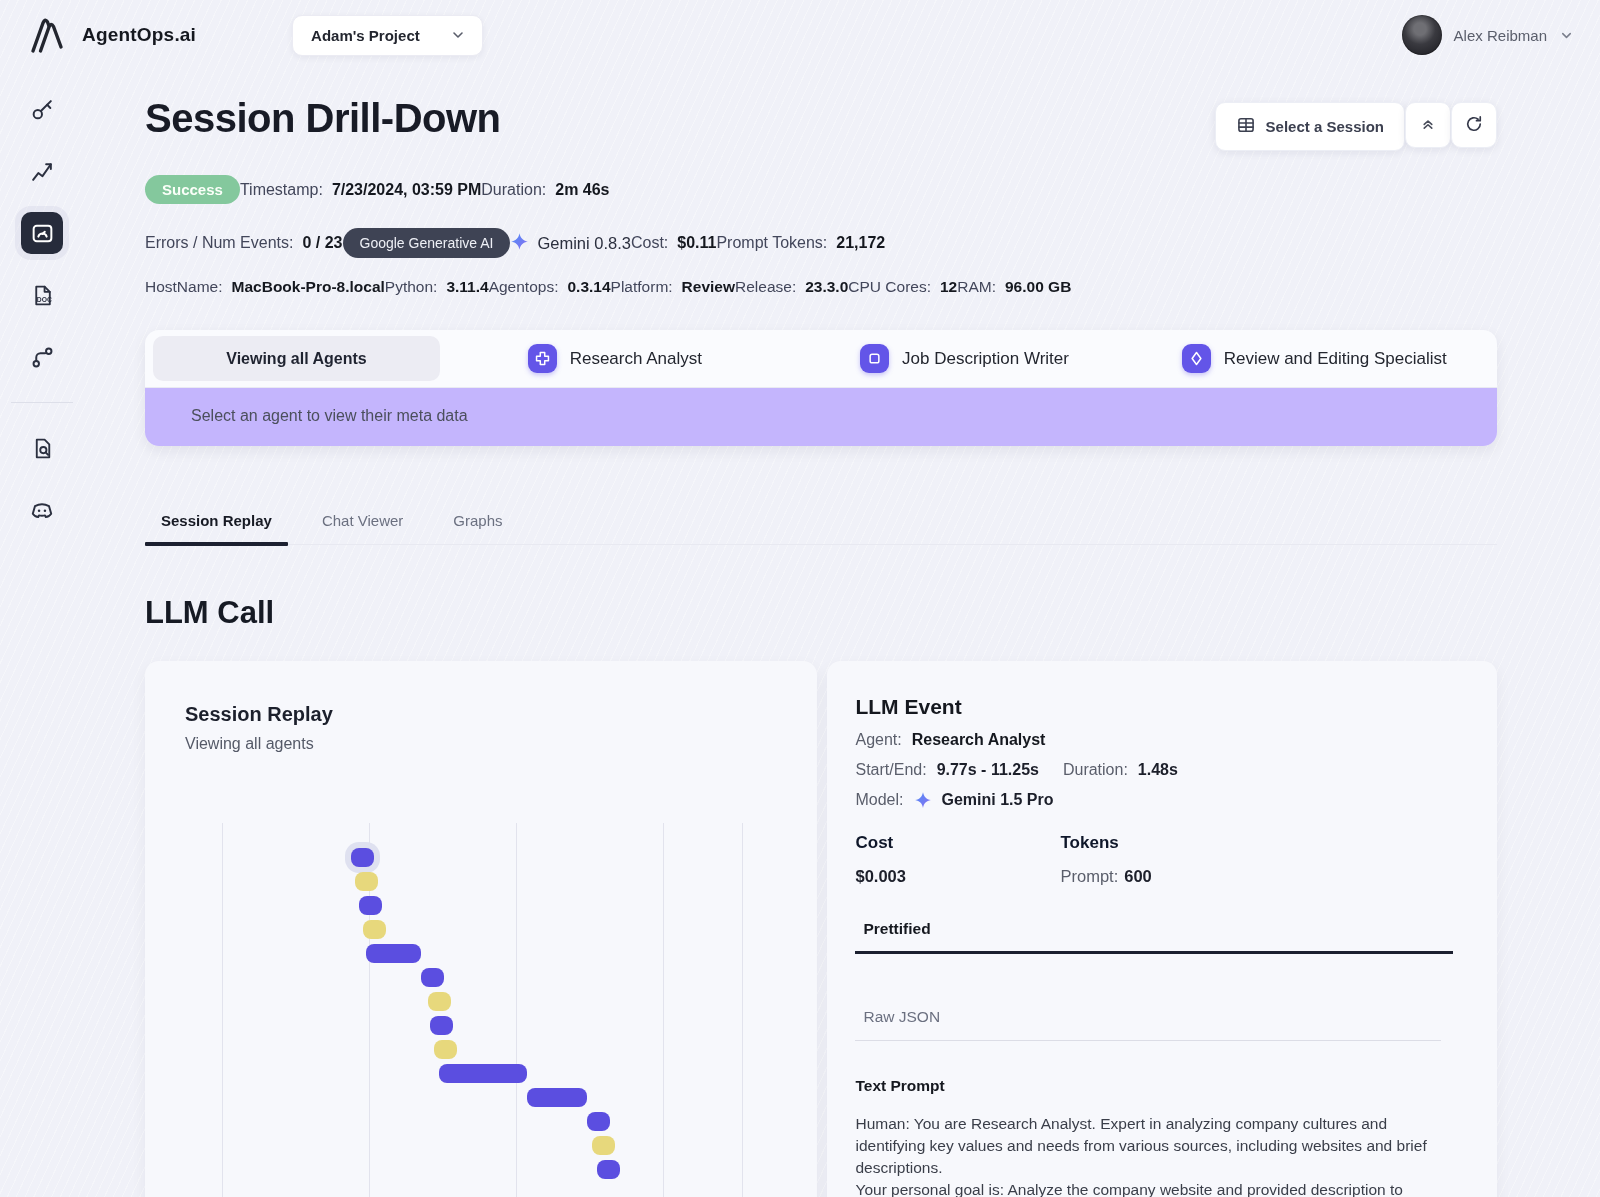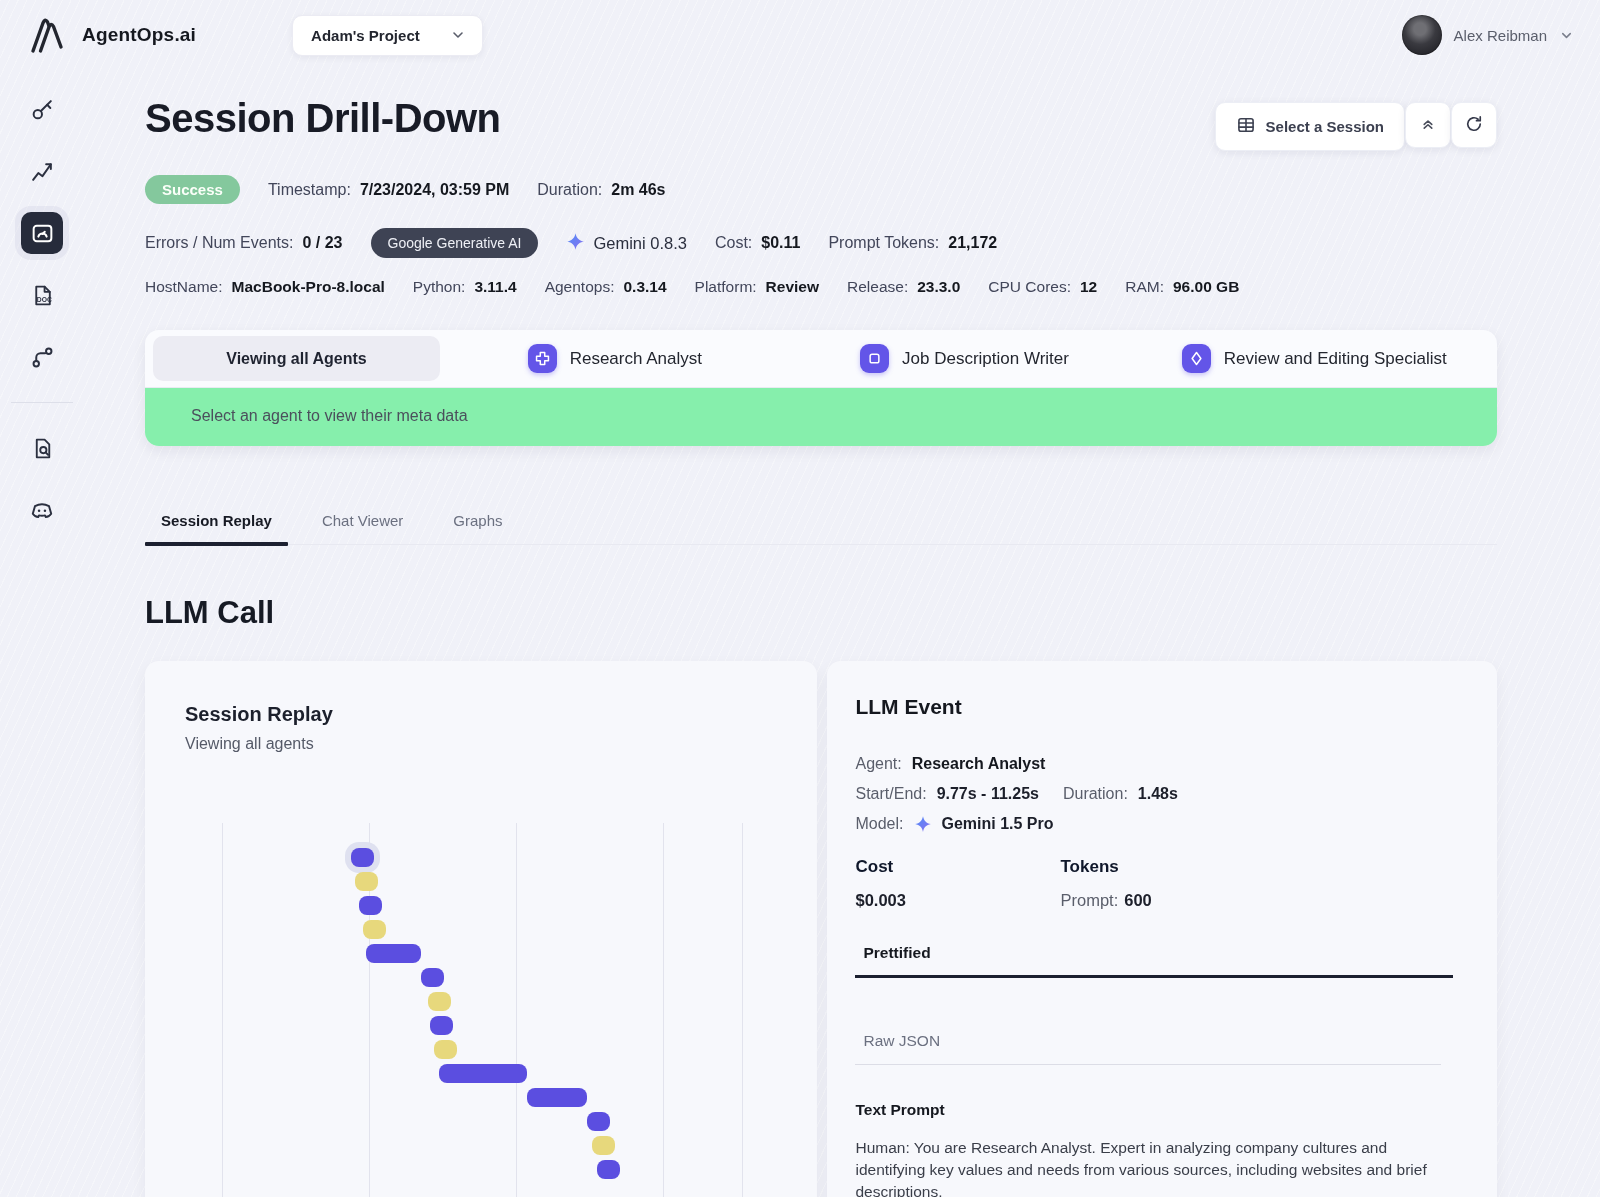--- a/index.html
+++ b/index.html
@@ -56,21 +56,21 @@
     color:#3c4050; font-size:15px; font-weight:600;
   }
   .btn-session { padding:12px 20px; }
   .btn-square { width:46px; height:46px; justify-content:center; color:#4a4e5c; }
 
   .id-row { display:flex; align-items:center; gap:8px; margin-top:12px; }
   .id-label { font-size:15px; color:#6a6f7d; }
   .id-value { font-size:15.5px; font-weight:700; color:#23262f; letter-spacing:.1px; }
   .copy-btn { display:flex; cursor:pointer; color:#4a4e5c; margin-left:4px; }
 
-  .meta-row { display:flex; align-items:center; gap:28px; margin-top:24px; flex-wrap:nowrap; }
+  .meta-row { display:flex; align-items:center; margin-top:24px; flex-wrap:nowrap; }
   .meta-row.small { margin-top:20px; }
   .meta-item { display:flex; align-items:center; gap:9px; white-space:nowrap; }
   .meta-item .lbl { font-size:16px; color:#42465a; }
   .meta-item .val { font-size:16px; font-weight:700; color:#15181f; }
   .meta-row.small .lbl { font-size:15.5px; }
   .meta-row.small .val { font-size:15.5px; }
   .pill-success { background:#84c89d; color:#fbfff9; font-size:15px; font-weight:600;
     padding:6px 17px; border-radius:16px; }
   .pill-dark { background:#3e4354; color:#eef0f6; font-size:14px; font-weight:500;
     padding:7px 17px; border-radius:16px; }
@@ -83,21 +83,21 @@
   .agent-tab-all {
     width:287px; height:45px; background:#ececf3; border-radius:10px;
     display:flex; align-items:center; justify-content:center;
     font-size:16px; font-weight:600; color:#1f2330; cursor:pointer;
   }
   .agent-tab { flex:1; display:flex; align-items:center; justify-content:center; gap:13px;
     font-size:17px; color:#23262f; cursor:pointer; }
   .agent-ic { width:29px; height:29px; border-radius:9px; background:#6355e8;
     display:flex; align-items:center; justify-content:center;
     box-shadow:0 2px 5px rgba(99,85,232,.35); }
-  .agents-hint { border-top:1px solid #e9eaf2; background:#86efac;
+  .agents-hint { border-top:1px solid #e9eaf2; background:#c4b5fd;
     padding:19px 0 21px 46px; font-size:16px; color:#4b4f5c; }
 
   
   .view-tabs { display:flex; gap:50px; margin-top:66px; padding:0 0 0 16px;
     border-bottom:1px solid #e8e9f1; }
   .view-tab { font-size:15px; color:#6b7080; padding-bottom:15px; cursor:pointer; position:relative; }
   .view-tab.active { color:#171a24; font-weight:700; }
   .view-tab.active::after { content:""; position:absolute; left:-16px; right:-16px; bottom:-2px;
     height:4px; background:#1c2030; border-radius:1px; }
 
@@ -114,21 +114,21 @@
   .card-replay .card-sub { position:absolute; left:40px; top:74px; font-size:16px; color:#555a68; }
 
   .replay-chart { position:absolute; left:40px; top:158px; width:580px; height:452px; }
   .gridline { position:absolute; top:4px; bottom:0; width:1px; background:#e2e3ed; }
   .bar { position:absolute; height:19px; border-radius:8px; cursor:pointer; }
   .bar.selected { box-shadow:0 0 0 6px #dfe1f0; }
 
   
   .card-event { padding:30px 56px 0 28px; }
   .event-title { font-size:21px; font-weight:700; color:#15181f; margin-top:4px; }
-  .event-line { margin-top:36px; display:flex; align-items:center; gap:10px; font-size:16px; }
+  .event-line { margin-top:12px; display:flex; align-items:center; gap:10px; font-size:16px; }
   .event-line .lbl { color:#5a5e6b; }
   .event-line .strong { font-weight:700; color:#15181f; }
   .event-line .semi { font-weight:600; color:#1c1f2a; }
   .event-line + .event-line { margin-top:12px; }
   .cost-token-grid { display:flex; margin-top:24px; }
   .ctg-col1 { width:205px; }
   .ctg-head { font-size:17px; font-weight:700; color:#0f172a; }
   .ctg-val { margin-top:14px; font-size:16.5px; color:#1c1f2a; font-weight:600; }
   .ctg-val .lbl { color:#5a5e6b; font-weight:400; margin-right:6px; }
 

